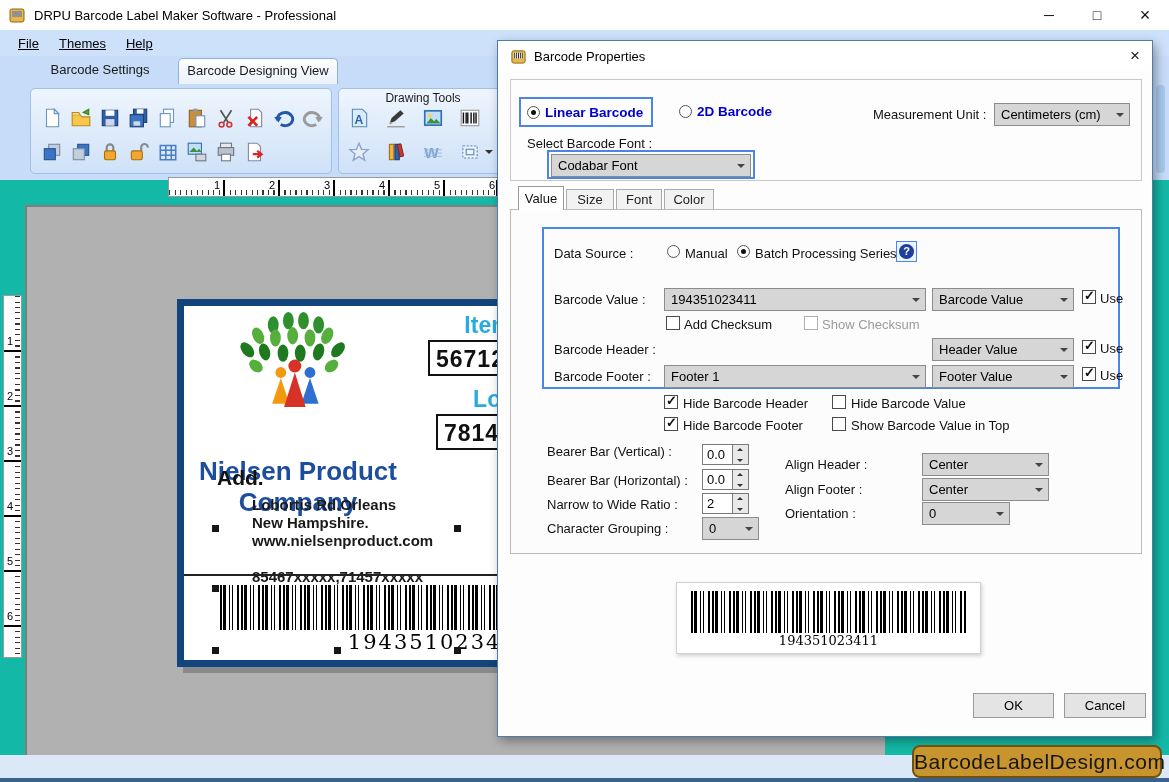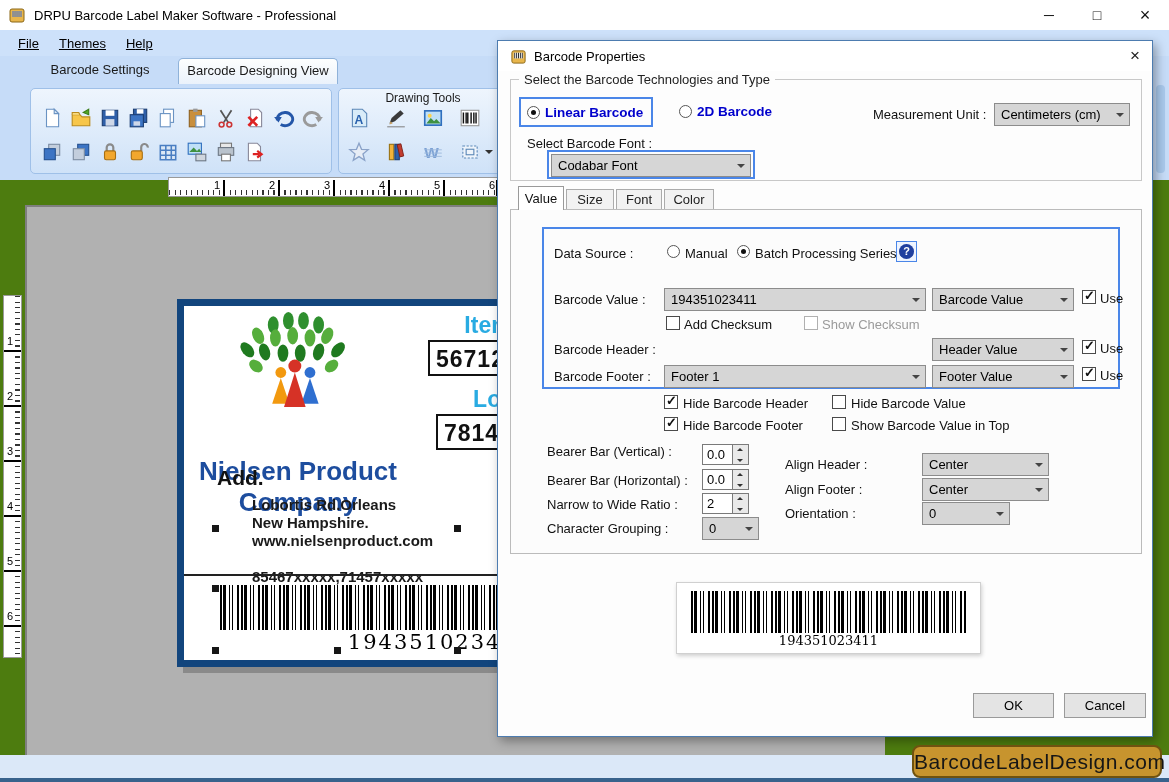--- a/index.html
+++ b/index.html
@@ -1,17 +1,17 @@
 <!DOCTYPE html>
 <html><head>
 <meta charset="utf-8">
 <style>
   * { margin:0; padding:0; box-sizing:border-box; }
   html,body { width:1169px; height:782px; font-family:"Liberation Sans", sans-serif; }
-  #app { position:relative; width:1169px; height:782px; background:#4d7c0f; overflow:hidden; }
+  #app { position:relative; width:1169px; height:782px; background:#14b8a6; overflow:hidden; }
 
   
   .titlebar { position:absolute; left:0; top:0; width:1169px; height:30px; background:#ffffff; display:flex; align-items:center; }
   .titlebar .txt { font-size:13px; color:#000; margin-left:8px; }
   .appicon { margin-left:8px; }
   .wincontrols { position:absolute; right:0; top:0; height:30px; display:flex; }
   .wbtn { width:48px; height:30px; display:flex; align-items:center; justify-content:center; font-size:14px; color:#111; cursor:pointer; }
 
   
   .menubar { position:absolute; left:0; top:30px; width:1169px; height:26px; background:#cde1fa; display:flex; align-items:center; }
@@ -414,21 +414,20 @@
       <svg style="position:absolute;left:12px;top:7px" width="17" height="17" viewBox="0 0 18 18">
           <rect x="2" y="3" width="14" height="13" rx="2" fill="#e8b64c" stroke="#8a6616"></rect>
           <rect x="4" y="5" width="10" height="6" fill="#fff"></rect>
           <path d="M5 5v6M7 5v6M9 5v6M11 5v6M13 5v6" stroke="#222" stroke-width="1"></path>
         </svg>
       <span class="txt">Barcode Properties</span>
       <span class="dlg-close">×</span>
     </div>
 
     <div class="groupbox" style="left:12px;top:38px;width:632px;height:102px">
-      <span class="legend">Select the Barcode Technologies and Type</span>
       <div class="bluebox" style="left:8px;top:17px;width:134px;height:30px">
         <span class="rd on" style="position:absolute;left:6px;top:7px"></span>
         <span class="radiolbl" style="position:absolute;left:24px;top:6px">Linear Barcode</span>
       </div>
       <span class="rd" style="position:absolute;left:168px;top:25px"></span>
       <span class="radiolbl" style="position:absolute;left:186px;top:24px">2D Barcode</span>
       <span class="lbl" style="left:362px;top:27px">Measurement Unit :</span>
       <div class="sel" style="left:483px;top:23px;width:136px">Centimeters (cm)</div>
       <span class="lbl" style="left:16px;top:56px">Select Barcode Font :</span>
       <div class="bluebox" style="left:36px;top:70px;width:208px;height:29px">

